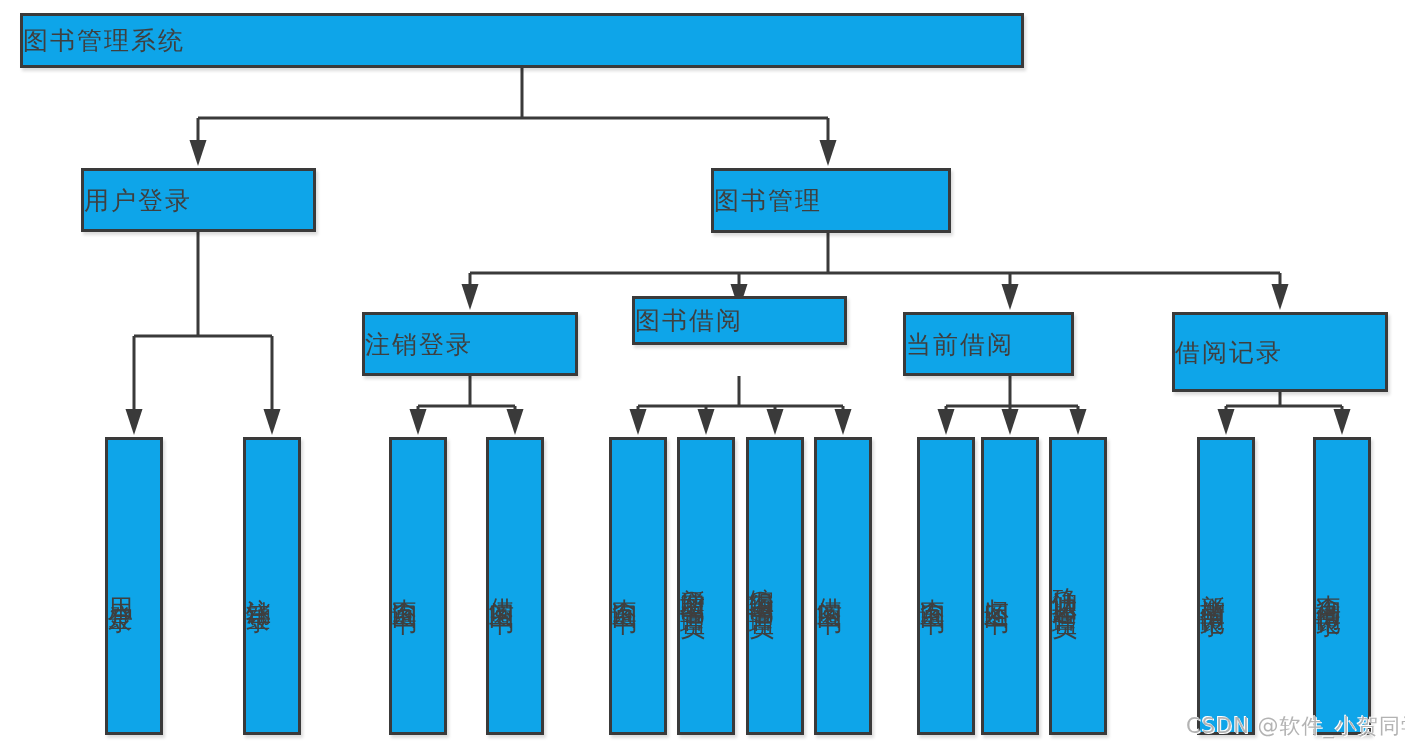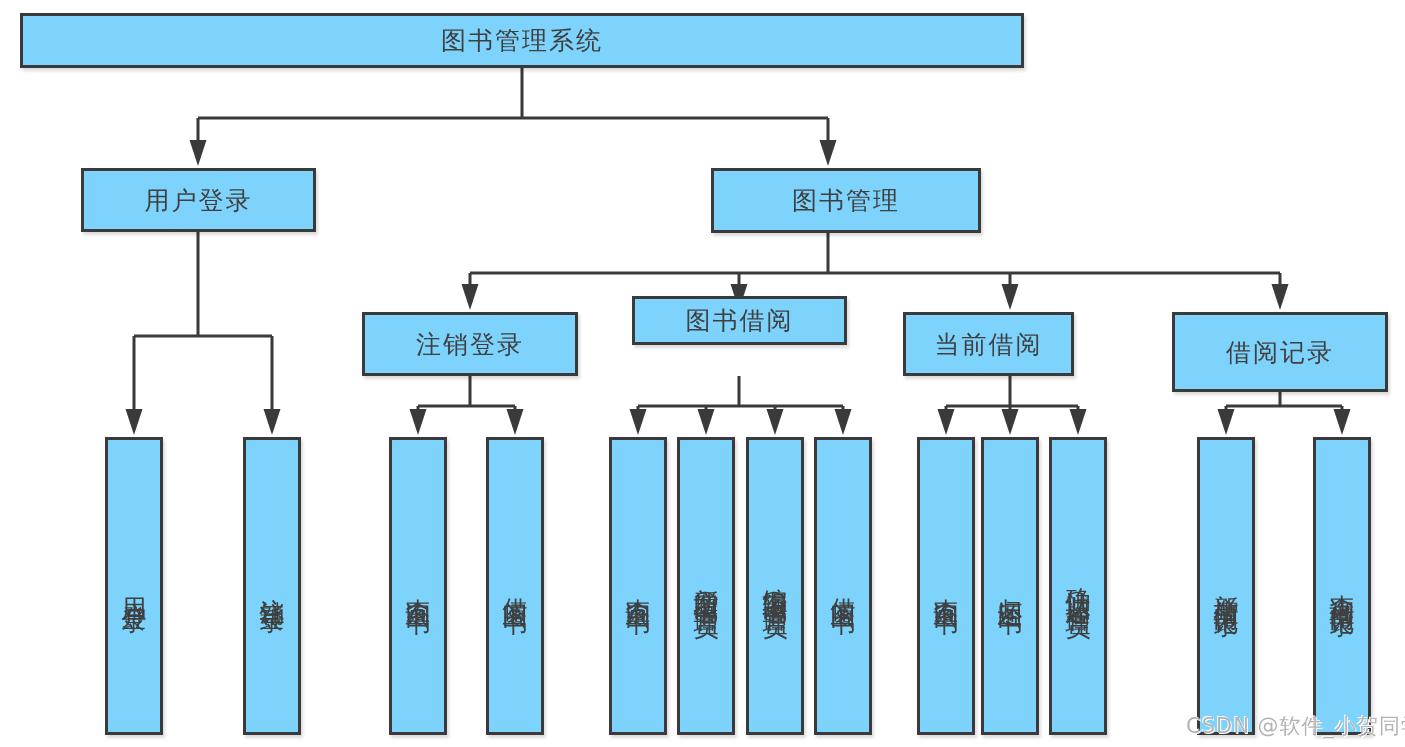--- a/index.html
+++ b/index.html
@@ -6,23 +6,23 @@
   body{
     position:relative;
     width:1405px;height:747px;
     font-family:"DejaVu Sans","Liberation Sans",sans-serif;
     overflow:hidden;
   }
   svg.connectors{position:absolute;left:0;top:0;z-index:1;}
   .node{
     position:absolute;
     box-sizing:border-box;
-    background:#7dd3fc;
+    background:#0ea5e9;
     border:3px solid #3a3a3a;
-    display:flex;align-items:center;justify-content:center;
+    display:flex;align-items:center;justify-content:flex-start;
     color:#3f3f3f;
     z-index:2;
     box-shadow:2px 3px 3px rgba(0,0,0,0.14);
   }
   .hbox .lbl{
     font-size:25px;
     letter-spacing:2px;
     white-space:nowrap;
     line-height:1;
   }
@@ -77,21 +77,21 @@
   </g>
 </svg>
 
 <div class="node hbox" style="left:20px;top:13px;width:1004px;height:55px">
   <span class="lbl">图书管理系统</span>
 </div>
 
 <div class="node hbox" style="left:81px;top:168px;width:235px;height:64px">
   <span class="lbl">用户登录</span>
 </div>
-<div class="node hbox" style="left:711px;top:168px;width:270px;height:65px">
+<div class="node hbox" style="left:711px;top:168px;width:240px;height:65px">
   <span class="lbl">图书管理</span>
 </div>
 
 <div class="node hbox" style="left:362px;top:312px;width:216px;height:64px">
   <span class="lbl">注销登录</span>
 </div>
 <div class="node hbox" style="left:632px;top:296px;width:215px;height:49px">
   <span class="lbl">图书借阅</span>
 </div>
 <div class="node hbox" style="left:903px;top:312px;width:171px;height:64px">

